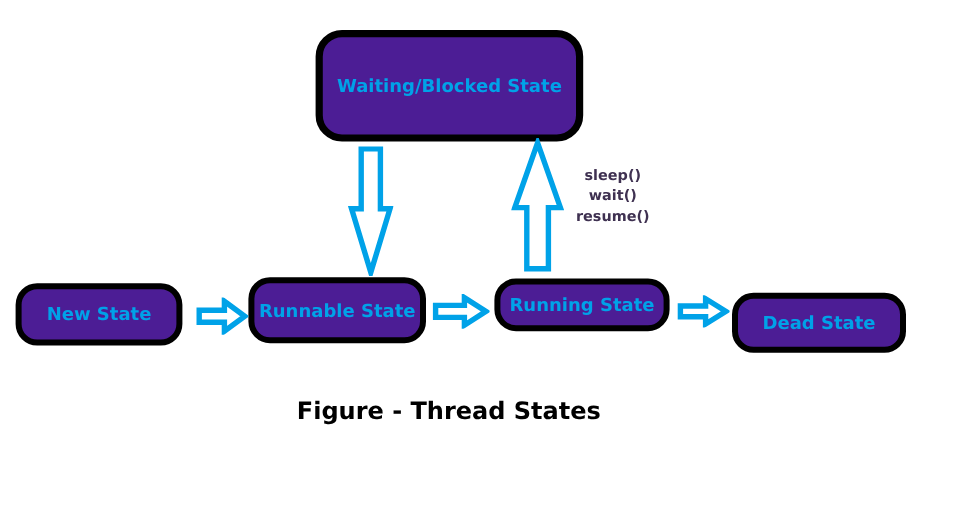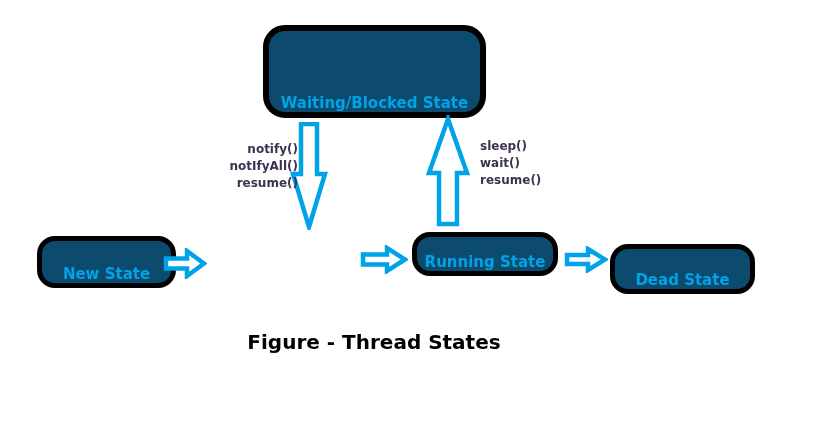--- a/index.html
+++ b/index.html
@@ -13,54 +13,54 @@
     height: 426px;
     background: #ffffff;
     overflow: hidden;
     font-family: "DejaVu Sans", "Liberation Sans", sans-serif;
   }
   .state-box {
     position: absolute;
     box-sizing: border-box;
     border: 5px solid #000000;
     border-radius: 18px;
-    background: #0c4a6e;
+    background: #4c1d95;
     display: flex;
-    align-items: flex-end;
+    align-items: center;
     justify-content: center;
   }
   .state-label {
     color: #00a2e8;
     font-weight: bold;
     font-size: 15px;
     white-space: nowrap;
   }
   .box-waiting   { left: 263px; top: 25px;  width: 223px; height: 93px; border-width: 6px; border-radius: 22px; }
-  .box-new       { left: 13px;  top: 236px; width: 139px; height: 52px; margin-left: 24px; }
+  .box-new       { left: 13px;  top: 236px; width: 139px; height: 52px; }
   .box-runnable  { left: 207px; top: 231px; width: 148px; height: 55px; }
   .box-running   { left: 412px; top: 232px; width: 146px; height: 44px; }
   .box-dead      { left: 610px; top: 244px; width: 145px; height: 50px; }
 
   .arrow-svg { position: absolute; display: block; }
   .arrow-right-1 { left: 163px; top: 248px; }
   .arrow-right-2 { left: 360px; top: 245px; }
   .arrow-right-3 { left: 564px; top: 246px; }
   .arrow-down    { left: 290px; top: 122px; }
   .arrow-up      { left: 426px; top: 115px; }
 
   .method-labels {
     position: absolute;
     color: #3f3151;
     font-weight: bold;
     font-size: 12px;
     line-height: 17px;
     white-space: nowrap;
   }
   .methods-left  { left: 198px; top: 141px; width: 100px; text-align: right; }
-  .methods-right { left: 480px; top: 138px; text-align: left; }
+  .methods-right { left: 480px; top: 138px; text-align: center; }
 
   .caption {
     position: absolute;
     left: 238px;
     top: 330px;
     width: 272px;
     text-align: center;
     color: #000000;
     font-weight: bold;
     font-size: 20px;
@@ -73,20 +73,23 @@
 <div class="canvas">
 
   <div class="state-box box-waiting">
     <span class="state-label">Waiting/Blocked State</span>
   </div>
 
   <div class="state-box box-new">
     <span class="state-label">New State</span>
   </div>
 
+  <div class="state-box box-runnable">
+    <span class="state-label">Runnable State</span>
+  </div>
 
   <div class="state-box box-running">
     <span class="state-label">Running State</span>
   </div>
 
   <div class="state-box box-dead">
     <span class="state-label">Dead State</span>
   </div>
 
   <svg class="arrow-svg arrow-right-1" width="44" height="31" viewBox="0 0 44 31">
@@ -102,25 +105,20 @@
   </svg>
 
   <svg class="arrow-svg arrow-down" width="38" height="108" viewBox="0 0 38 108">
     <polygon points="11,2 27,2 27,52 35,52 19,105 3,52 11,52" fill="#ffffff" stroke="#00a2e8" stroke-width="4.5" stroke-linejoin="miter"></polygon>
   </svg>
 
   <svg class="arrow-svg arrow-up" width="44" height="112" viewBox="0 0 44 112">
     <polygon points="22,4 41,58 31,58 31,109 13,109 13,58 3,58" fill="#ffffff" stroke="#00a2e8" stroke-width="4.5" stroke-linejoin="miter"></polygon>
   </svg>
 
-  <div class="method-labels methods-left">
-    <div>notify()</div>
-    <div>notIfyAll()</div>
-    <div>resume()</div>
-  </div>
 
   <div class="method-labels methods-right">
     <div>sleep()</div>
     <div>wait()</div>
     <div>resume()</div>
   </div>
 
   <div class="caption">Figure - Thread States</div>
 
 </div>

